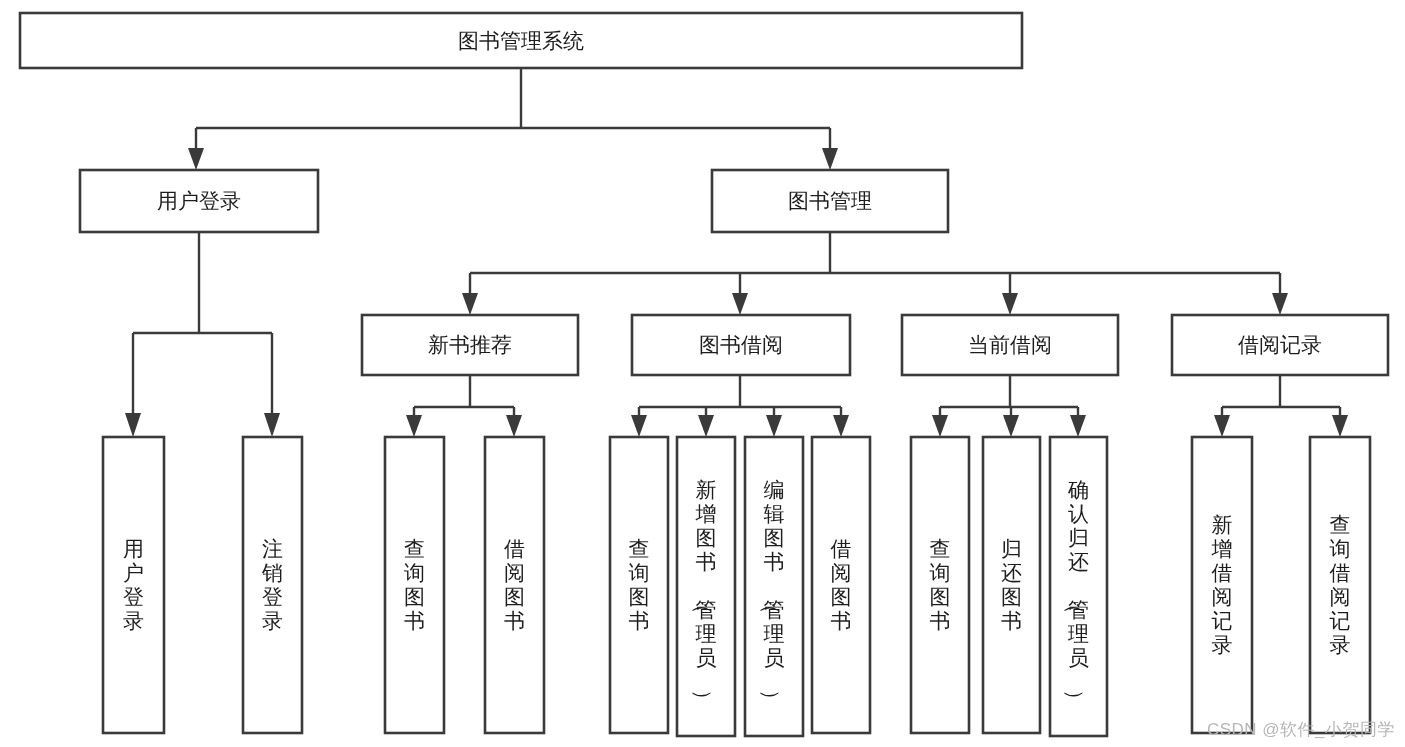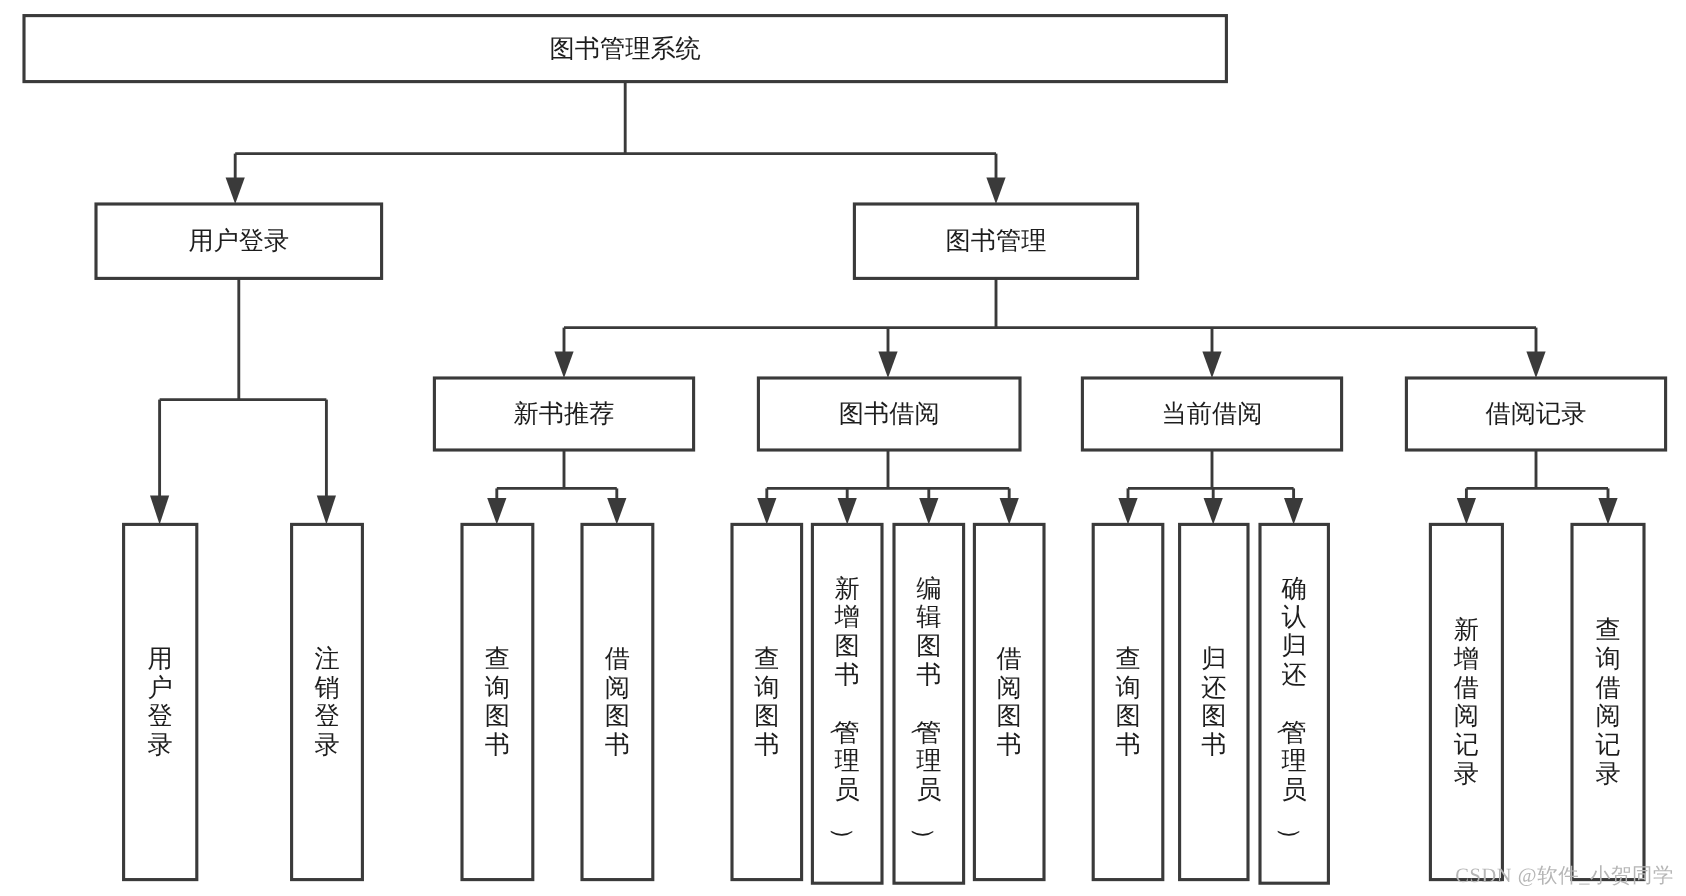--- a/index.html
+++ b/index.html
@@ -52,21 +52,21 @@
   .node-label-v {
     font-family: "DejaVu Sans", "Liberation Sans", sans-serif;
     font-size: 21px;
     fill: #1d1d1d;
     text-anchor: middle;
   }
   .watermark {
     position: absolute;
     right: 10px;
     bottom: 6px;
-    font-family: Liberation Serif, serif;
+    font-family: Liberation Sans, sans-serif;
     font-size: 17px;
     color: #b6b6b6;
     letter-spacing: 0.5px;
     white-space: nowrap;
     user-select: none;
   }
 </style>
 </head>
 <body>
 

